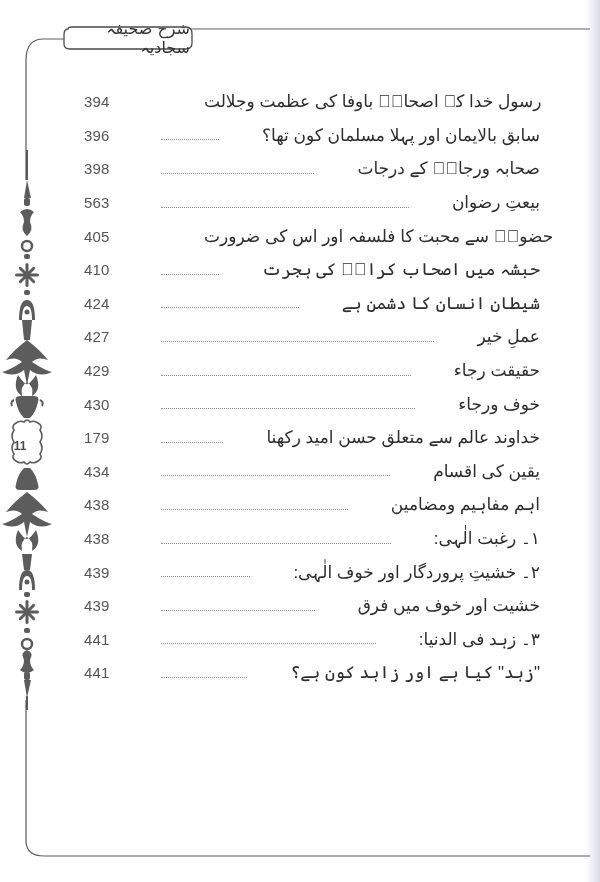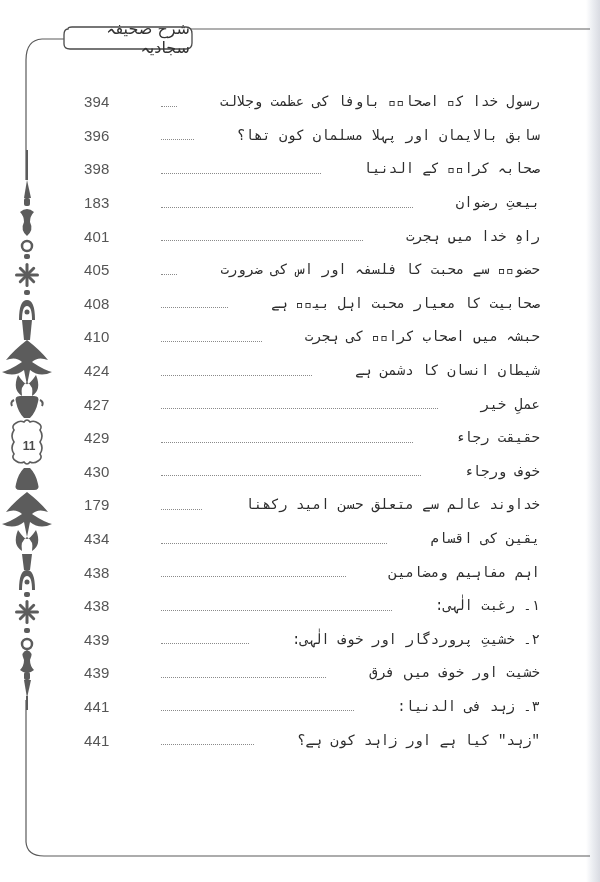--- a/index.html
+++ b/index.html
@@ -38,21 +38,21 @@
     align-items: center;
     justify-content: center;
     font-family: "DejaVu Sans", sans-serif;
     font-size: 16px;
     color: #333;
     direction: rtl;
   }
   
   .page-badge {
     position: absolute;
-    left: 16px;
+    left: 7px;
     top: 431px;
     width: 26px;
     height: 30px;
     display: flex;
     align-items: center;
     justify-content: center;
     font-family: "Liberation Sans", sans-serif;
     font-size: 12px;
     font-weight: bold;
     color: #4a4a4a;
@@ -81,22 +81,22 @@
   }
   .toc-dots {
     flex: 1 1 auto;
     height: 1px;
     margin: 8px 4px 0 4px;
     border-bottom: 1.5px dotted #8a8a8a;
   }
   .toc-title {
     flex: 0 0 auto;
     direction: rtl;
-    font-family: Liberation Mono, monospace;
-    font-size: 14px;
+    font-family: Liberation Sans, sans-serif;
+    font-size: 17px;
     color: #2d2d2d;
     white-space: nowrap;
     text-align: left;
   }
 </style>
 </head>
 <body>
 
 <div class="gutter"></div>
 
@@ -181,43 +181,33 @@
     <span class="toc-title">رسول خدا کے اصحابؓ باوفا کی عظمت وجلالت</span>
   </div>
   <div class="toc-row">
     <span class="toc-page">396</span>
     <span class="toc-dots"></span>
     <span class="toc-title">سابق بالایمان اور پہلا مسلمان کون تھا؟</span>
   </div>
   <div class="toc-row">
     <span class="toc-page">398</span>
     <span class="toc-dots"></span>
-    <span class="toc-title">صحابہ کرامؓ کے الدنیا</span>
-  </div>
-  <div class="toc-row">
-    <span class="toc-page">183</span>
+    <span class="toc-title">صحابہ ورجاءؓ کے درجات</span>
+  </div>
+  <div class="toc-row">
+    <span class="toc-page">563</span>
     <span class="toc-dots"></span>
     <span class="toc-title">بیعتِ رضوان</span>
   </div>
   <div class="toc-row">
-    <span class="toc-page">401</span>
-    <span class="toc-dots"></span>
-    <span class="toc-title">راہِ خدا میں ہجرت</span>
-  </div>
-  <div class="toc-row">
     <span class="toc-page">405</span>
     <span class="toc-dots"></span>
     <span class="toc-title">حضورؐ سے محبت کا فلسفہ اور اس کی ضرورت</span>
   </div>
   <div class="toc-row">
-    <span class="toc-page">408</span>
-    <span class="toc-dots"></span>
-    <span class="toc-title">صحابیت کا معیار محبت اہل بیتؑ ہے</span>
-  </div>
-  <div class="toc-row">
     <span class="toc-page">410</span>
     <span class="toc-dots"></span>
     <span class="toc-title">حبشہ میں اصحاب کرامؓ کی ہجرت</span>
   </div>
   <div class="toc-row">
     <span class="toc-page">424</span>
     <span class="toc-dots"></span>
     <span class="toc-title">شیطان انسان کا دشمن ہے</span>
   </div>
   <div class="toc-row">

